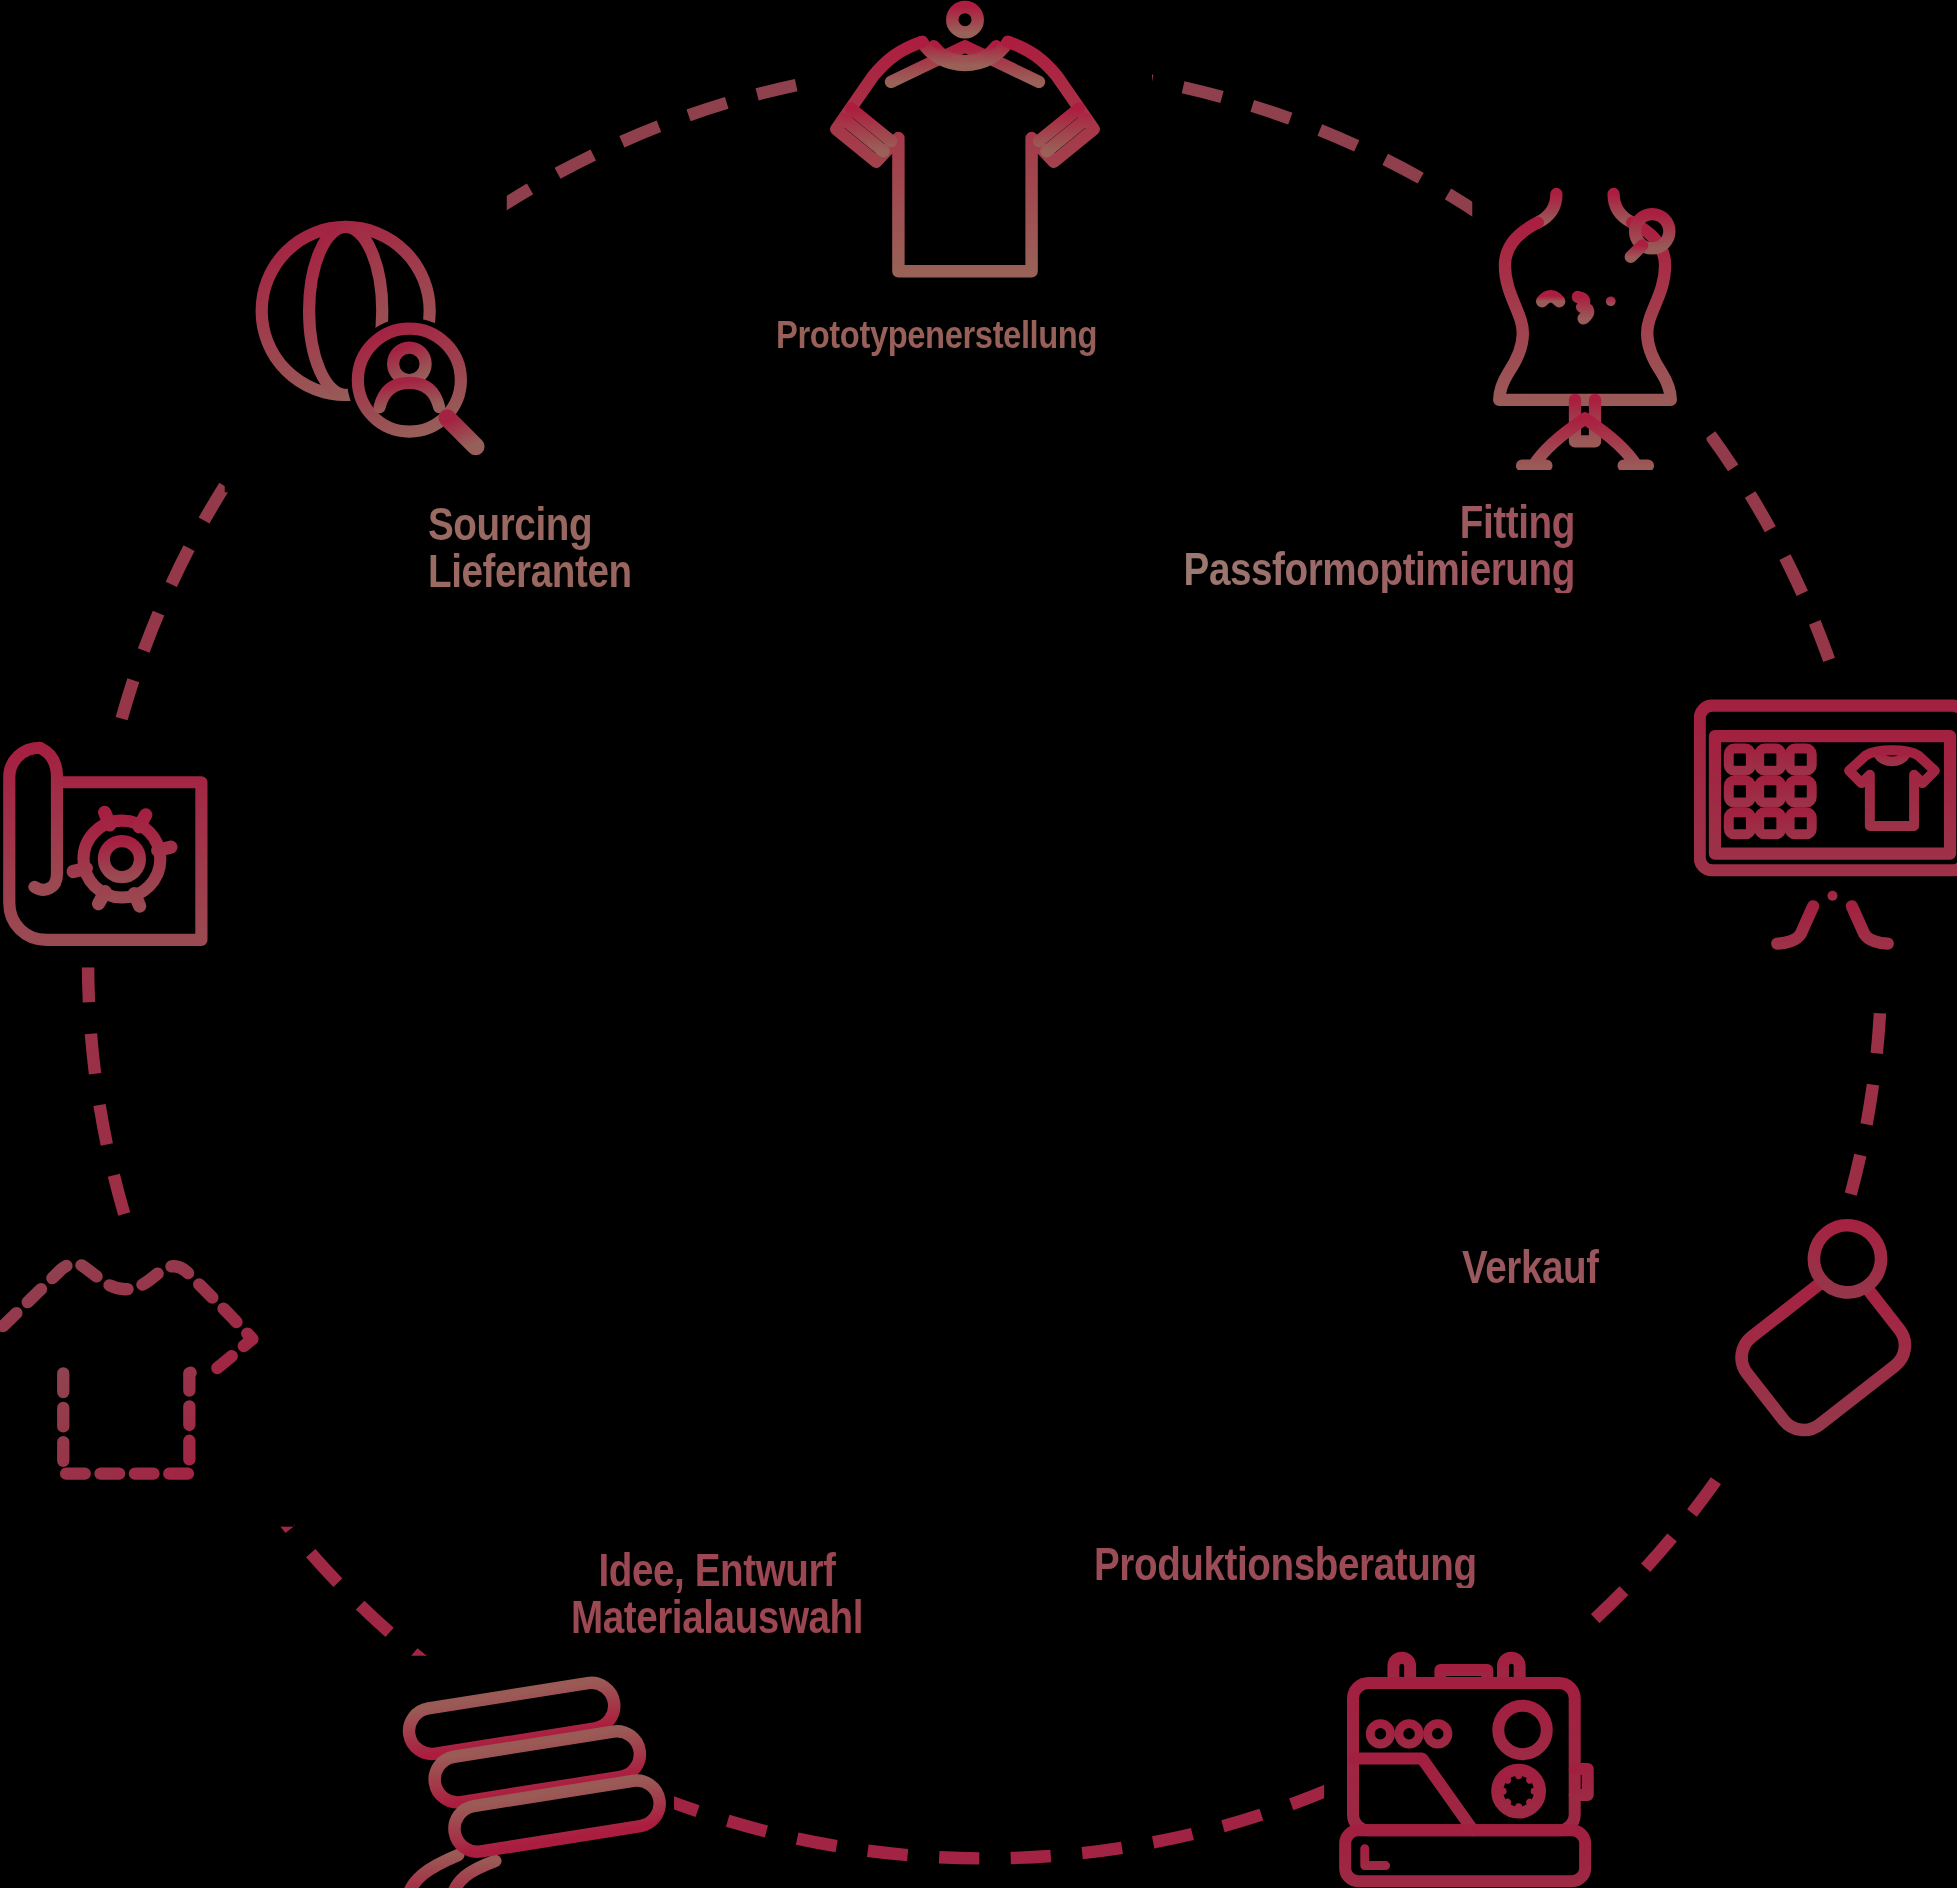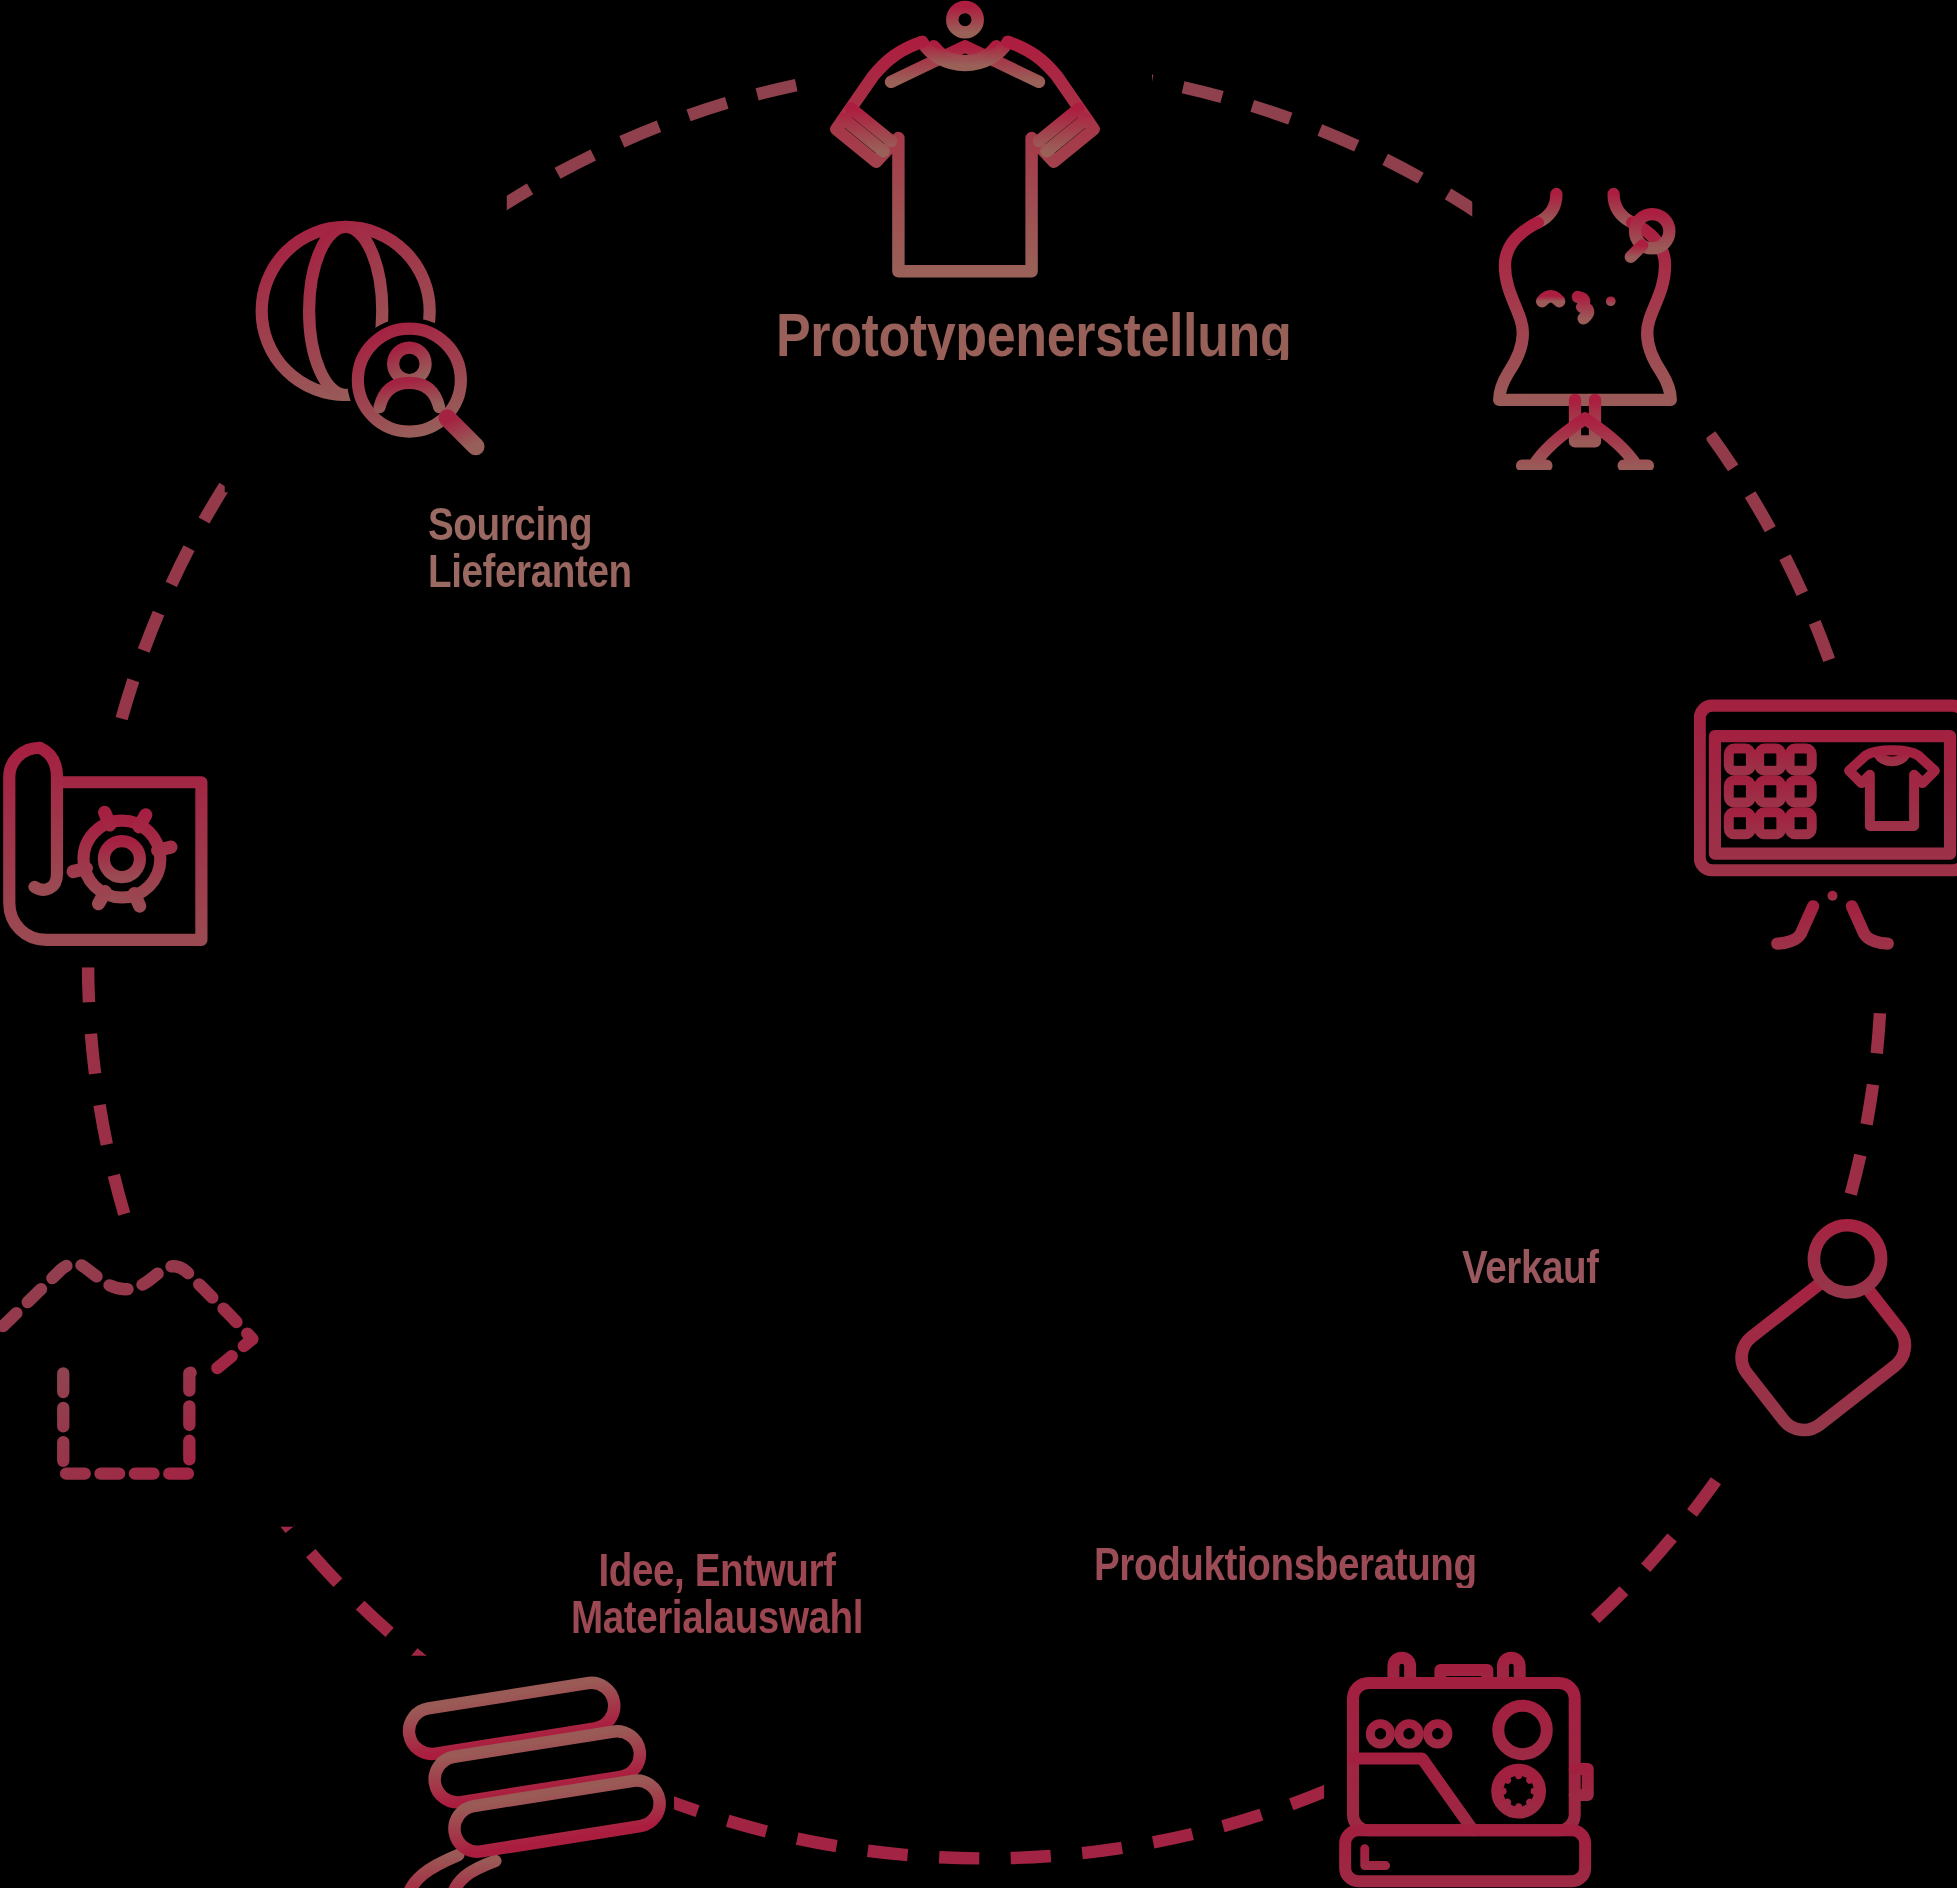--- a/index.html
+++ b/index.html
@@ -12,21 +12,21 @@
     position:absolute;font-weight:700;font-size:46px;line-height:47px;
     color:#9a5a58;letter-spacing:-0.5px;white-space:nowrap;
   }
   .label .scale{transform:scaleX(.84);}
   .label .sl{transform-origin:left top;}
   .label .sr{transform-origin:right top;text-align:right;}
   .label .sc{transform-origin:center top;text-align:center;}
   .label.right{text-align:right;}
   .label.center{text-align:center;}
   .label .ln{display:block;}
-  .label.big{font-size:62px;line-height:51px;}
+  .label.big{font-size:39px;line-height:51px;}
 </style>
 </head>
 <body>
 
 <div id="stage">
 
   <svg width="1958" height="1889" viewBox="0 0 2048 1976" style="position:absolute;left:0;top:0">
     <defs>
       <linearGradient id="circGrad" x1="0" y1="0" x2="0" y2="1">
         <stop offset="0" stop-color="#8e414d"></stop>
@@ -245,20 +245,26 @@
       </g>
     </g>
   </svg>
 
   <div class="label big" style="left:776px;top:309px">
     <div class="scale sl" style="background-image: linear-gradient(90deg, rgb(153, 96, 89), rgb(150, 96, 89)); background-clip: text; color: transparent;">
       <span class="ln">Prototypenerstellung</span>
     </div>
   </div>
 
+  <div class="label right" style="right:383px;top:499px">
+    <div class="scale sr" style="background-image: linear-gradient(90deg, rgb(155, 122, 113), rgb(157, 78, 89)); background-clip: text; color: transparent;">
+      <span class="ln">Fitting</span>
+      <span class="ln">Passformoptimierung</span>
+    </div>
+  </div>
 
 
   <div class="label" style="left:1462px;top:1244px">
     <div class="scale sl" style="background-image: linear-gradient(90deg, rgb(154, 90, 95), rgb(154, 85, 92)); background-clip: text; color: transparent;">
       <span class="ln">Verkauf</span>
     </div>
   </div>
 
   <div class="label" style="left:1094px;top:1541px">
     <div class="scale sl" style="background-image: linear-gradient(90deg, rgb(155, 77, 87), rgb(156, 74, 85)); background-clip: text; color: transparent;">

